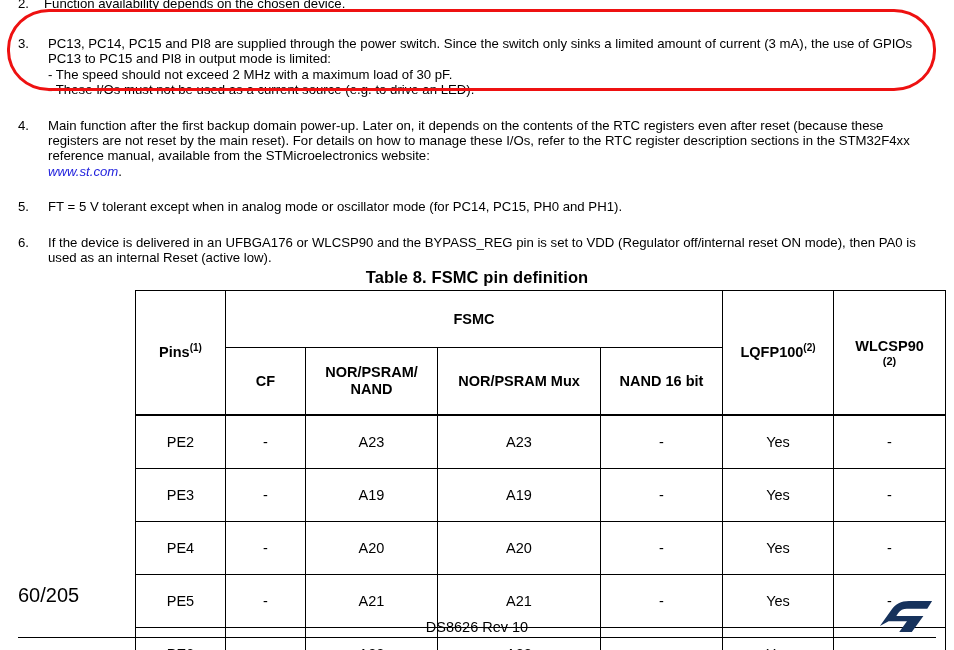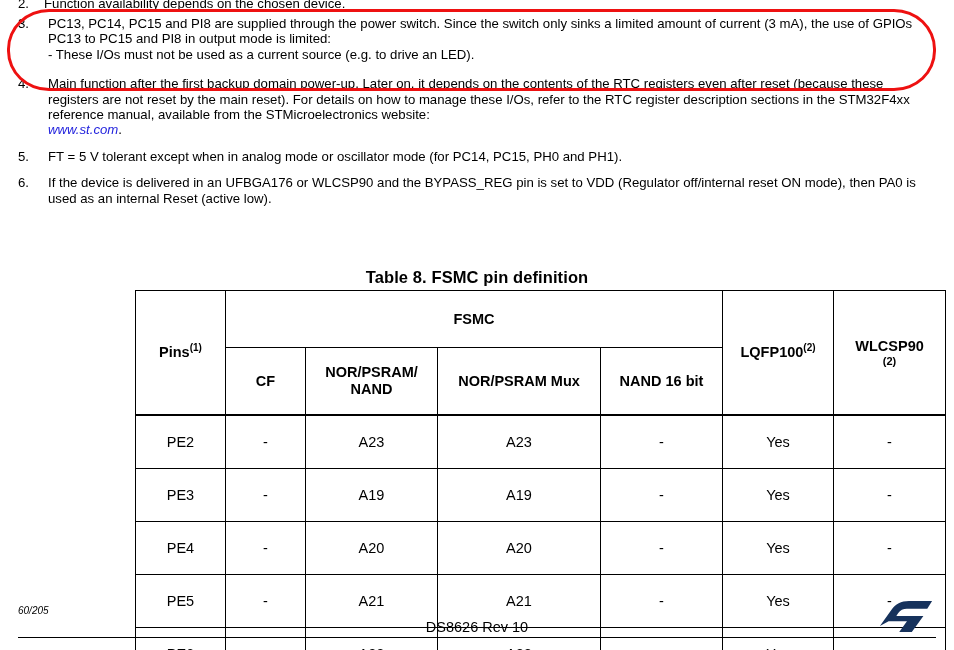--- a/index.html
+++ b/index.html
@@ -56,20 +56,21 @@
   }
   .note .num {
     position: absolute;
     left: 0;
     top: 0;
     width: 22px;
     text-align: left;
   }
   .note .body {
     display: block;
+    margin-top: 20px;
   }
   .note .sub {
     display: block;
   }
   .link {
     color: #2222dd;
     font-style: italic;
     text-decoration: none;
     margin-top: 8px;
   }
@@ -168,23 +169,22 @@
     position: absolute;
     left: 18px;
     top: 637px;
     width: 918px;
     height: 1px;
     background: #000000;
   }
   .footer-page {
     position: absolute;
     left: 18px;
-    top: 605px;
-    font-size: 10px;
-    font-style: italic;
+    top: 584px;
+    font-size: 20px;
   }
   .footer-doc {
     position: absolute;
     left: 0;
     top: 619px;
     width: 954px;
     text-align: center;
     font-size: 14.5px;
   }
   .st-logo {
@@ -202,20 +202,21 @@
 
   <div class="note-clipped">
     <span class="num">2.</span><span>Function availability depends on the chosen device.</span>
   </div>
 
   <div class="notes">
 
     <div class="note" id="note-3">
       <span class="num">3.</span>
       <span class="body">PC13, PC14, PC15 and PI8 are supplied through the power switch. Since the switch only sinks a limited amount of current (3 mA), the use of GPIOs PC13 to PC15 and PI8 in output mode is limited:</span>
+      <span class="sub">- The speed should not exceed 2 MHz with a maximum load of 30 pF.</span>
       <span class="sub">- These I/Os must not be used as a current source (e.g. to drive an LED).</span>
     </div>
 
     <div class="note" id="note-4">
       <span class="num">4.</span>
       <span class="body">Main function after the first backup domain power-up. Later on, it depends on the contents of the RTC registers even after reset (because these registers are not reset by the main reset). For details on how to manage these I/Os, refer to the RTC register description sections in the STM32F4xx reference manual, available from the STMicroelectronics website:</span>
       <span class="sub"><a class="link" href="#">www.st.com</a><span>.</span></span>
     </div>
 
     <div class="note" id="note-5">

